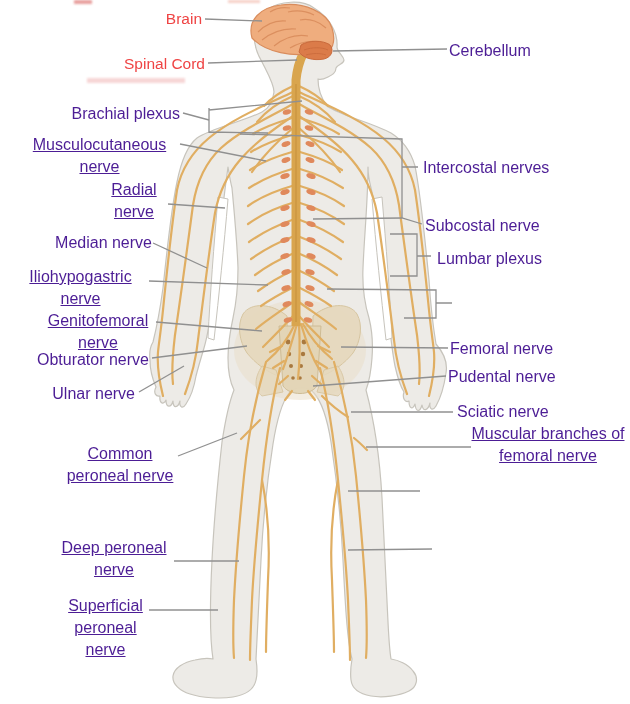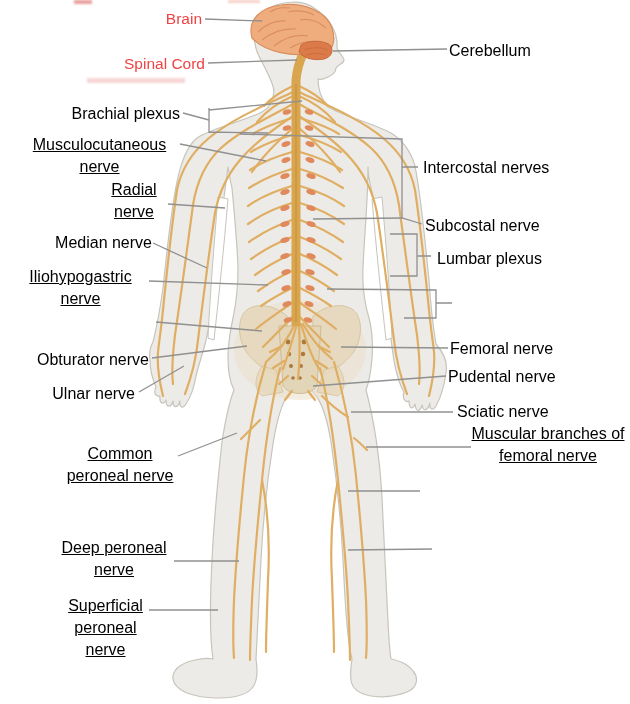--- a/index.html
+++ b/index.html
@@ -1,19 +1,19 @@
 <!DOCTYPE html>
 <html><head>
 <meta charset="utf-8">
 <style>
   html,body{margin:0;padding:0;background:#ffffff;}
   #stage{position:relative;width:630px;height:704px;background:#ffffff;overflow:hidden;
          font-family:"Liberation Sans","DejaVu Sans",sans-serif;}
   #art{position:absolute;left:0;top:0;}
-  .lbl{position:absolute;color:#000000;font-size:16px;line-height:22px;}
+  .lbl{position:absolute;color:#4c1d95;font-size:16px;line-height:22px;}
   .lbl.dark{color:#ef4444;font-size:15.5px;}
   .ta-r{text-align:right;}
   .ta-c{text-align:center;text-decoration:underline;}
   .ta-l{text-align:left;}
   .artifact{position:absolute;filter:blur(1px);pointer-events:none;}
 </style>
 </head>
 <body>
 
 <div id="stage">
@@ -282,20 +282,21 @@
   <div class="lbl dark ta-r" style="left:95px;top:53px;width:110px;">Spinal Cord</div>
   <div class="lbl ta-l" style="left:449px;top:40px;width:120px;">Cerebellum</div>
   <div class="lbl ta-r" style="left:38px;top:103px;width:142px;">Brachial plexus</div>
   <div class="lbl ta-c" style="left:22px;top:134px;width:155px;">Musculocutaneous nerve</div>
   <div class="lbl ta-l" style="left:423px;top:157px;width:150px;">Intercostal nerves</div>
   <div class="lbl ta-c" style="left:93px;top:179px;width:82px;">Radial nerve</div>
   <div class="lbl ta-l" style="left:425px;top:215px;width:140px;">Subcostal nerve</div>
   <div class="lbl ta-r" style="left:18px;top:232px;width:134px;">Median nerve</div>
   <div class="lbl ta-l" style="left:437px;top:248px;width:130px;">Lumbar plexus</div>
   <div class="lbl ta-c" style="left:14px;top:266px;width:133px;">Iliohypogastric nerve</div>
+  <div class="lbl ta-c" style="left:30px;top:310px;width:136px;">Genitofemoral nerve</div>
   <div class="lbl ta-l" style="left:450px;top:338px;width:120px;">Femoral nerve</div>
   <div class="lbl ta-r" style="left:0px;top:349px;width:149px;">Obturator nerve</div>
   <div class="lbl ta-l" style="left:448px;top:366px;width:130px;">Pudental nerve</div>
   <div class="lbl ta-r" style="left:11px;top:383px;width:124px;">Ulnar nerve</div>
   <div class="lbl ta-l" style="left:457px;top:401px;width:110px;">Sciatic nerve</div>
   <div class="lbl ta-c" style="left:462px;top:423px;width:172px;">Muscular branches of femoral nerve</div>
   <div class="lbl ta-c" style="left:60px;top:443px;width:120px;">Common peroneal nerve</div>
   <div class="lbl ta-c" style="left:53px;top:537px;width:122px;">Deep peroneal nerve</div>
   <div class="lbl ta-c" style="left:58px;top:595px;width:95px;">Superficial peroneal nerve</div>
 

